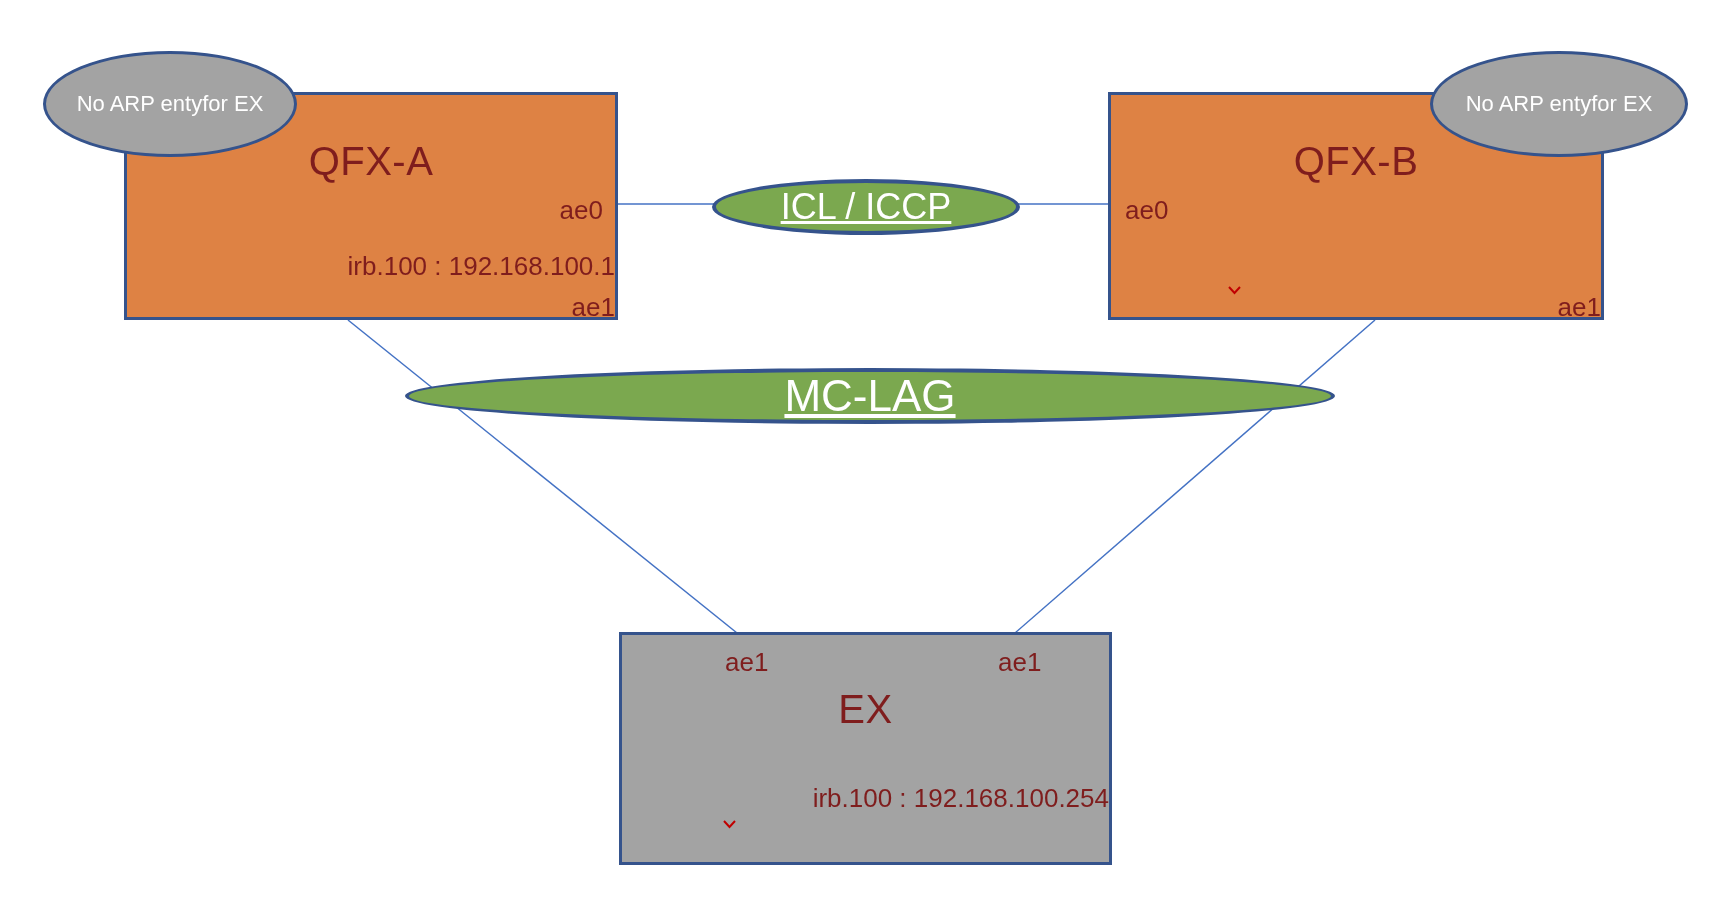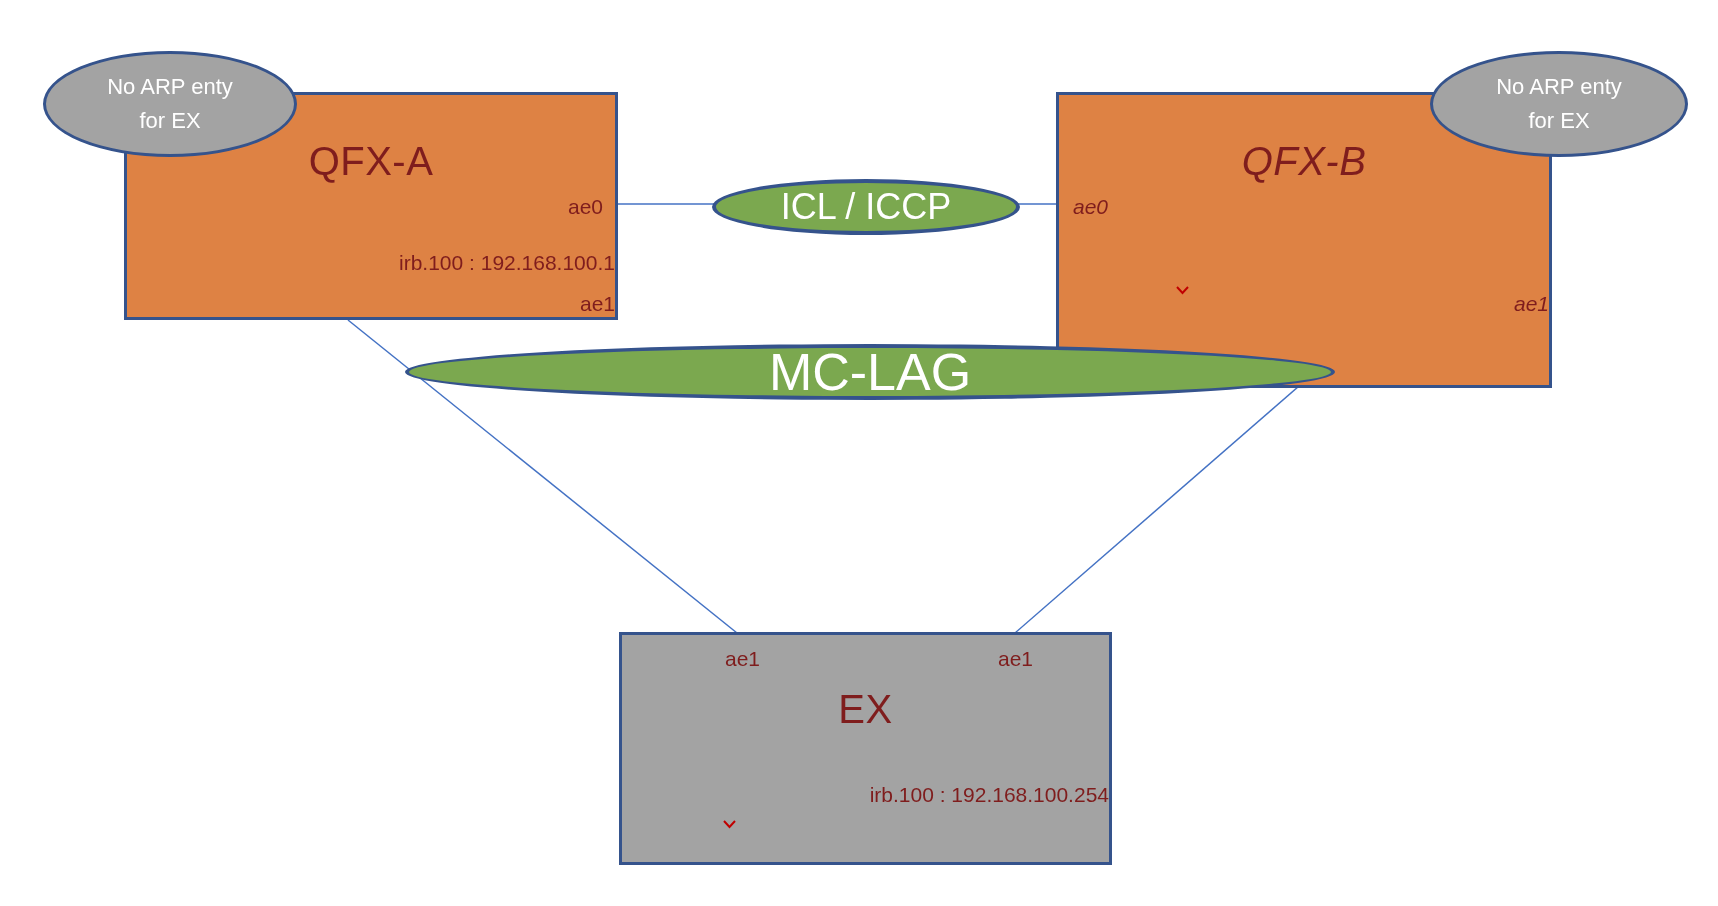--- a/index.html
+++ b/index.html
@@ -11,53 +11,53 @@
   svg.links line { stroke:#4472C4; stroke-width:1.5; }
 
   .box {
     position:absolute; box-sizing:border-box; border:3px solid #35538C;
     color:#7f1d1d; z-index:2;
   }
   .box.orange { background:#DE8244; }
   .box.gray   { background:#A3A3A3; }
 
   #qfx-a { left:124px; top:92px;  width:494px; height:228px; }
-  #qfx-b { left:1056px; top:92px; width:496px; height:296px;font-style:italic; }
+  #qfx-b { left:1108px; top:92px; width:496px; height:228px; }
   #ex    { left:619px; top:632px; width:493px; height:233px; }
 
   .node-title {
     position:absolute; left:0; right:0; text-align:center;
     font-size:40px; font-weight:400; letter-spacing:0.5px;
   }
   #qfx-a .node-title, #qfx-b .node-title { top:44px; }
   #ex .node-title { top:52px; }
 
-  .label { position:absolute; font-size:21px; white-space:nowrap; }
+  .label { position:absolute; font-size:26px; white-space:nowrap; }
   .label.centered { left:0; right:0; text-align:right; }
 
   .ae0-right { top:100px; right:12px; }
   .ae0-left  { top:100px; left:14px; }
   .irb-line  { top:156px; }
   .ae1-line  { top:197px; }
   #ex .ae1-left  { left:103px; top:12px; }
   #ex .ae1-right { left:376px; top:12px; }
   #ex .irb-line  { top:148px; }
 
   .ellipse {
     position:absolute; box-sizing:border-box; border-radius:50%;
     display:flex; align-items:center; justify-content:center;
     color:#ffffff; text-align:center;
   }
-  .ellipse.green { background:#7BA84F; border:4px solid #35538C; z-index:3; }
+  .ellipse.green { background:#7BA84F; border:4px solid #35538C; z-index:3;text-decoration:underline; }
   #icl-ellipse   { left:712px; top:179px; width:308px; height:56px; font-size:36px; }
-  #mclag-ellipse { left:405px; top:344px; width:930px; height:56px; font-size:52px; }
+  #mclag-ellipse { left:405px; top:368px; width:930px; height:56px; font-size:44px; }
 
   .note {
     background:#A3A3A3; border:3px solid #35538C; z-index:4;
-    flex-direction:column; font-size:22px; line-height:34px;
+    flex-direction:row; font-size:22px; line-height:34px;
   }
   #note-left  { left:43px;   top:51px; width:254px; height:106px; }
   #note-right { left:1430px; top:51px; width:258px; height:106px; }
 
   .caret { position:absolute; z-index:5; width:13px; height:9px; }
   #qfx-b .caret { left:117px; top:186px; }
   #ex .caret    { left:101px; top:180px; }
 </style>
 </head>
 <body>

